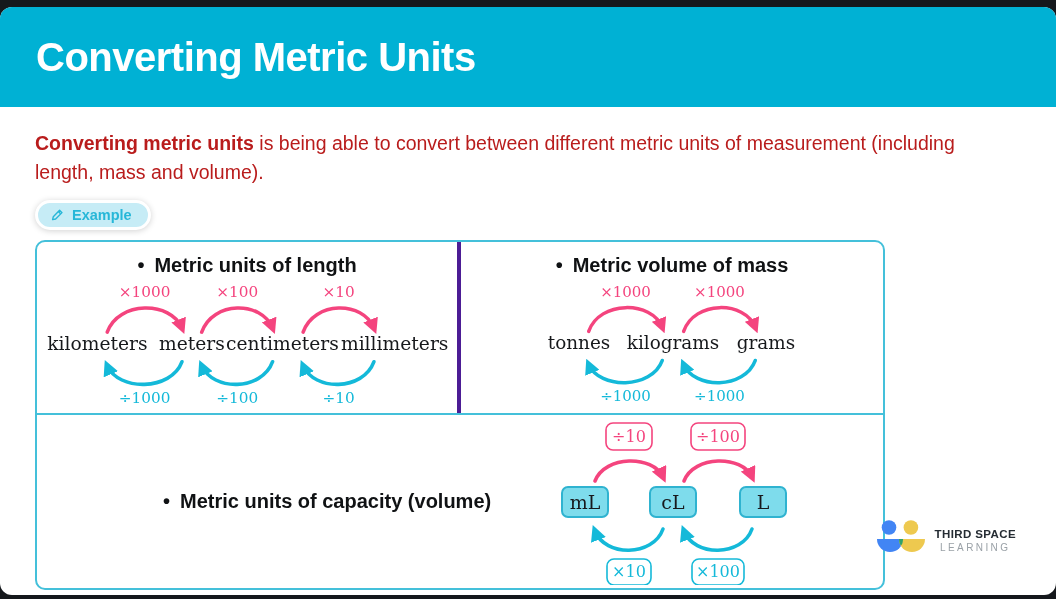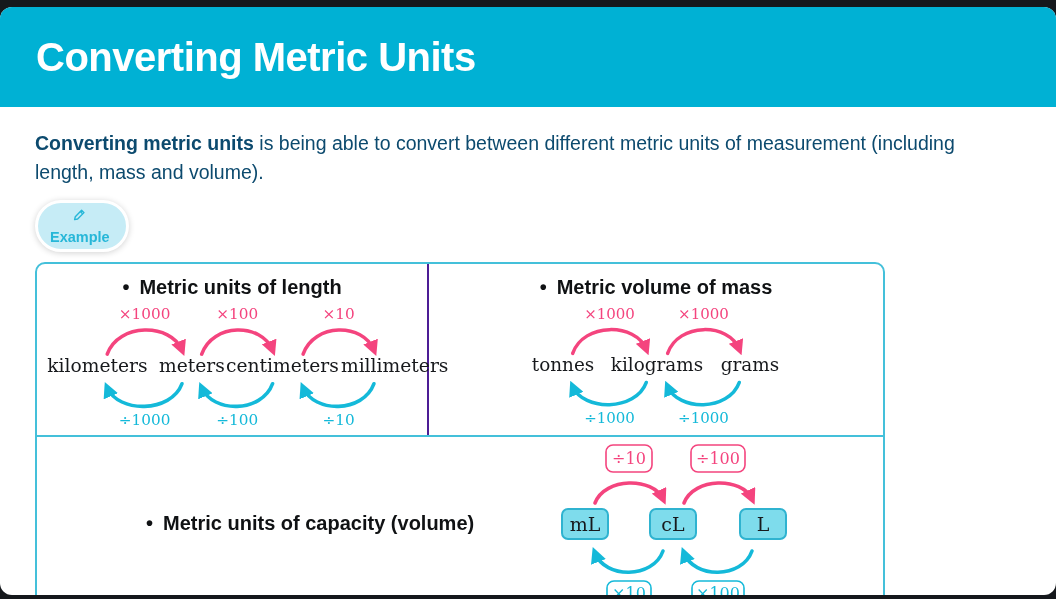--- a/index.html
+++ b/index.html
@@ -17,51 +17,50 @@
   .banner {
     height:100px; background:#00b1d4;
     display:flex; align-items:center; padding-left:36px;
   }
   .banner h1 {
     color:#ffffff; font-size:40px; font-weight:800; letter-spacing:-0.5px;
   }
   .content { padding:0 35px; }
   .intro {
     margin-top:22px; max-width:960px;
-    font-size:19.5px; line-height:1.5; color:#0c4a6e;
+    font-size:19.5px; line-height:1.5; color:#b91c1c;
   }
   .intro strong { font-weight:800; }
   .badge {
     margin-top:12px;
     display:inline-flex; align-items:center; gap:7px;
     background:#c6ecf6; color:#27b7d8;
     border:3px solid #ffffff; border-radius:999px;
     padding:4px 16px 4px 12px;
     font-size:14.5px; font-weight:800;
     box-shadow:0 1px 6px rgba(0,0,0,0.18);
     cursor:pointer;
-    flex-direction:column;
   }
   .main-box {
     margin-top:10px; width:850px;
     border:2px solid #44c0da; border-radius:10px;
     background:#fff;
   }
   .top-row { display:flex; border-bottom:2px solid #44c0da; }
-  .cell-length { width:392px; border-right:2px solid #4c1d95; }
+  .cell-length { width:424px; border-right:4px solid #4c1d95; }
   .cell-mass { flex:1; }
   .cell-title {
     text-align:center; font-size:20px; font-weight:800; color:#101214;
     margin-top:12px;
   }
   .cell-title .bullet { margin-right:10px; }
   svg.diagram { display:block; margin:4px auto 6px; }
   .bottom-row { position:relative; height:173px; }
   .bottom-title {
-    position:absolute; left:109px; top:50%; transform:translateY(-50%);
+    position:absolute; left:126px; top:50%; transform:translateY(-50%);
     text-align:center; margin-top:0;
   }
   svg.capacity { position:absolute; right:80px; top:2px; }
 
   
   text.u  { font-family:"DejaVu Serif", serif; font-size:19px; fill:#17191c; text-anchor:middle; }
   text.mul { font-family:"DejaVu Serif", serif; font-size:15.5px; fill:#f4447e; text-anchor:middle; }
   text.dvl { font-family:"DejaVu Serif", serif; font-size:15.5px; fill:#14b9d9; text-anchor:middle; }
   text.boxed-p { font-family:"DejaVu Serif", serif; font-size:16px; fill:#f4447e; text-anchor:middle; }
   text.boxed-c { font-family:"DejaVu Serif", serif; font-size:16px; fill:#14b9d9; text-anchor:middle; }
@@ -171,14 +170,27 @@
           <path class="arc-c" d="M 199,112 C 189,140 141,140 131,114" marker-end="url(#ah-cyan)"></path>
           <rect class="lbox-c" x="54" y="142" width="44" height="26" rx="7"></rect>
           <rect class="lbox-c" x="139" y="142" width="52" height="26" rx="7"></rect>
           <text class="boxed-c" x="76" y="160">×10</text>
           <text class="boxed-c" x="165" y="160">×100</text>
         </svg>
       </div>
     </section>
   </main>
 
+  <div class="logo">
+    <svg width="48" height="42" viewBox="0 0 46 40">
+      <path d="M 0,19 A 12.5 12.5 0 0 0 25,19 Z" fill="#4285f4"></path>
+      <path d="M 21,19 A 12.5 12.5 0 0 0 46,19 Z" fill="#eec94f"></path>
+      <path d="M 21,19 C 21.7,27 24.3,27 25,19 Z" fill="#2fa26b"></path>
+      <circle cx="11.5" cy="8" r="7" fill="#4285f4"></circle>
+      <circle cx="32.5" cy="8" r="7" fill="#eec94f"></circle>
+    </svg>
+    <div class="logo-text">
+      <div class="l1">THIRD SPACE</div>
+      <div class="l2">LEARNING</div>
+    </div>
+  </div>
 
 </div>
 
 </body></html>

